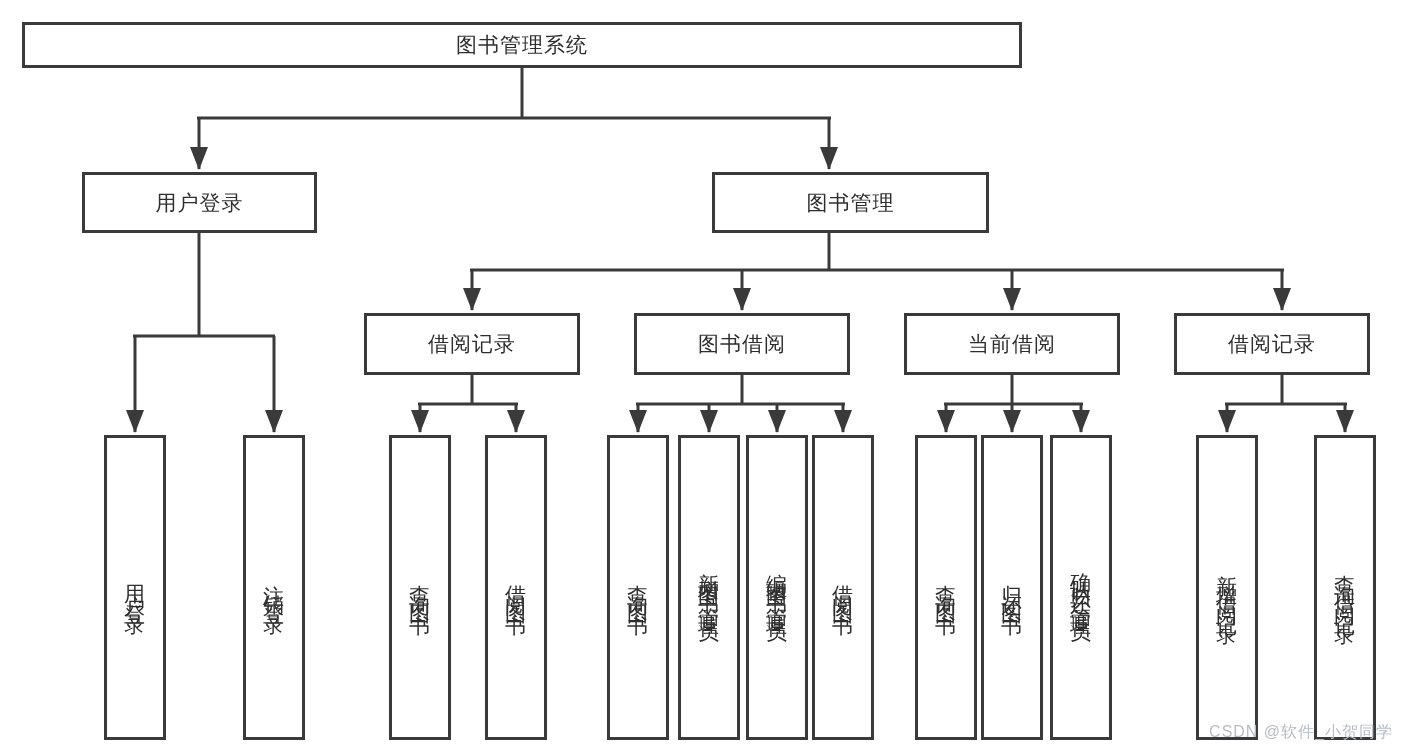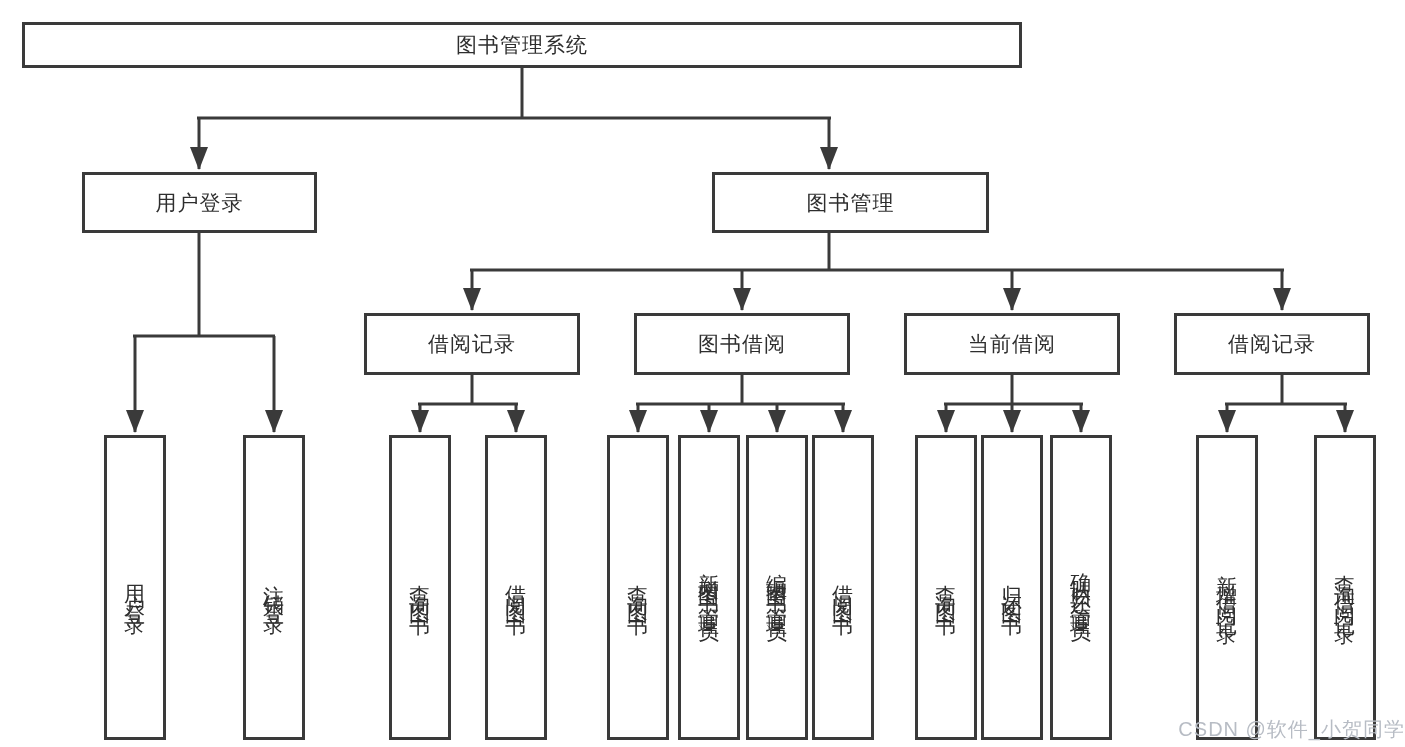--- a/index.html
+++ b/index.html
@@ -62,23 +62,23 @@
     font-size: 21px;
     letter-spacing: 10px;
     z-index: 2;
     color: var(--text);
     line-height: 1;
   }
   .vbox.long { letter-spacing: 7px; }
 
   .watermark {
     position: absolute;
-    right: 0;
+    right: 12px;
     bottom: 4px;
-    font-size: 20px;
+    font-size: 16px;
     color: var(--watermark);
     z-index: 3;
     letter-spacing: 1px;
     pointer-events: none;
   }
 </style>
 </head>
 <body>
 
 <div class="canvas">

